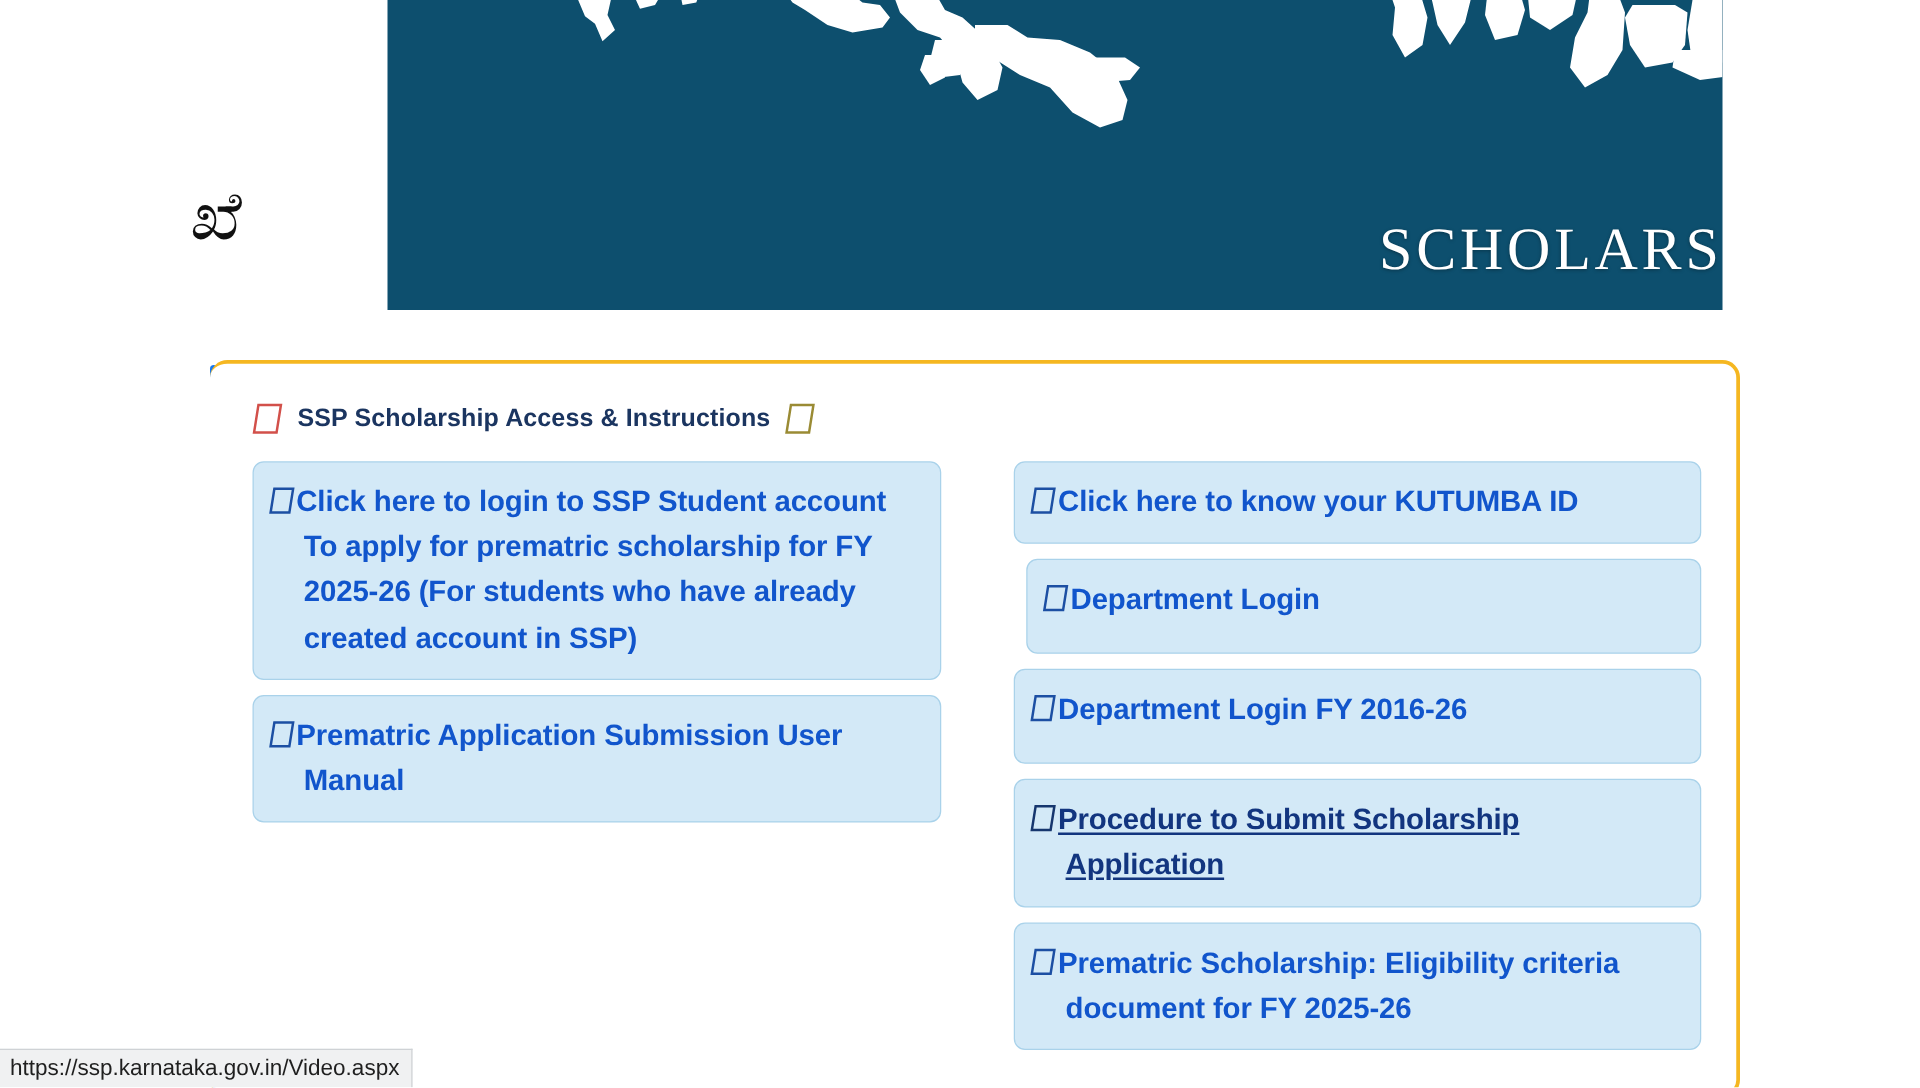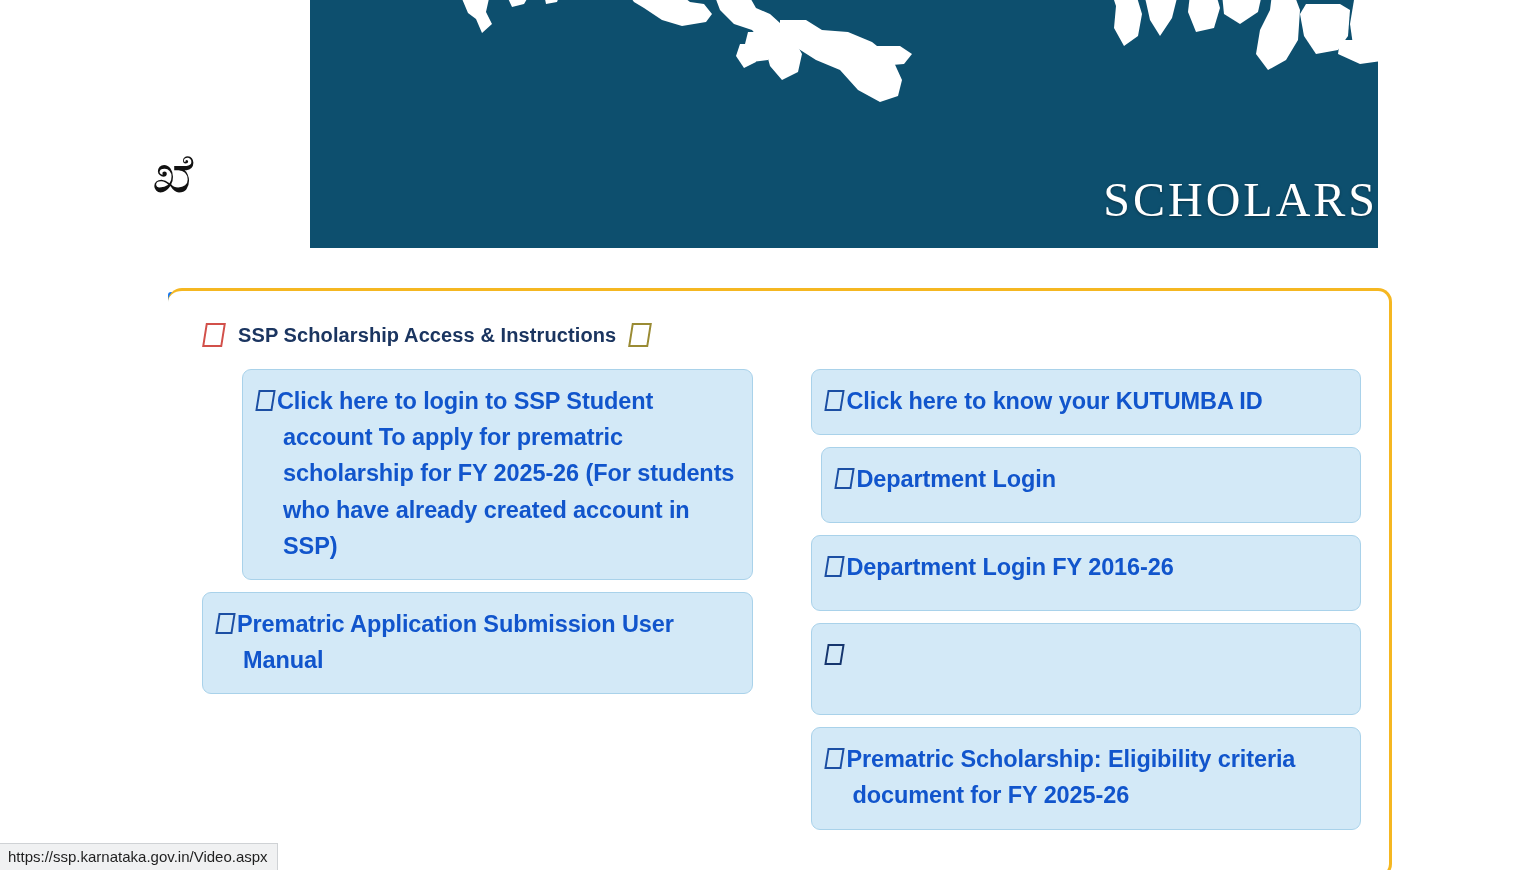--- a/index.html
+++ b/index.html
@@ -155,40 +155,40 @@
   }
   .tile-body .tofu { vertical-align: -2px; margin-right: 3px; }
 
   .tile-hover .tile-body {
     color: #12357f;
     text-decoration: underline;
     text-underline-offset: 3px;
   }
 
   
-  .h-login     { min-height: 157px; margin-left: 40px; }
+  .h-login     { min-height: 157px; }
   .h-create    { min-height: 218px; }
   .h-manual    { min-height: 102px; }
   .h-kutumba   { min-height: 62px;  }
   .h-dept      { min-height: 76px; margin-left: 10px;  }
   .h-dept26    { min-height: 76px;  }
   .h-procedure { min-height: 92px;  }
   .h-elig      { min-height: 90px;  }
 
   
   .status-url {
     position: absolute;
     left: 0;
     bottom: 0;
     background: #f0f1f2;
     border: 1px solid #cfd2d5;
     border-left: none;
     border-bottom: none;
     color: #1f1f1f;
-    font-size: 15px;
+    font-size: 18px;
     font-family: "Liberation Sans", sans-serif;
     padding: 4px 9px 5px 8px;
     white-space: nowrap;
     z-index: 50;
   }
 </style>
 </head>
 <body>
 
 <div id="page">
@@ -246,21 +246,21 @@
             <div class="tile h-kutumba">
               <span class="tile-body"><span class="tofu tofu-link"></span><span>Click here to know your KUTUMBA ID</span></span>
             </div>
             <div class="tile h-dept">
               <span class="tile-body"><span class="tofu tofu-link"></span><span>Department Login</span></span>
             </div>
             <div class="tile h-dept26">
               <span class="tile-body"><span class="tofu tofu-link"></span><span>Department Login FY 2016-26</span></span>
             </div>
             <div class="tile h-procedure tile-hover">
-              <span class="tile-body"><span class="tofu tofu-dark"></span></span>
+              <span class="tile-body"><span class="tofu tofu-dark"></span><span>Procedure to Submit Scholarship Application</span></span>
             </div>
             <div class="tile h-elig">
               <span class="tile-body"><span class="tofu tofu-link"></span><span>Prematric Scholarship: Eligibility criteria document for FY 2025-26</span></span>
             </div>
           </div>
       </div>
 
     </div>
   </div>
 

